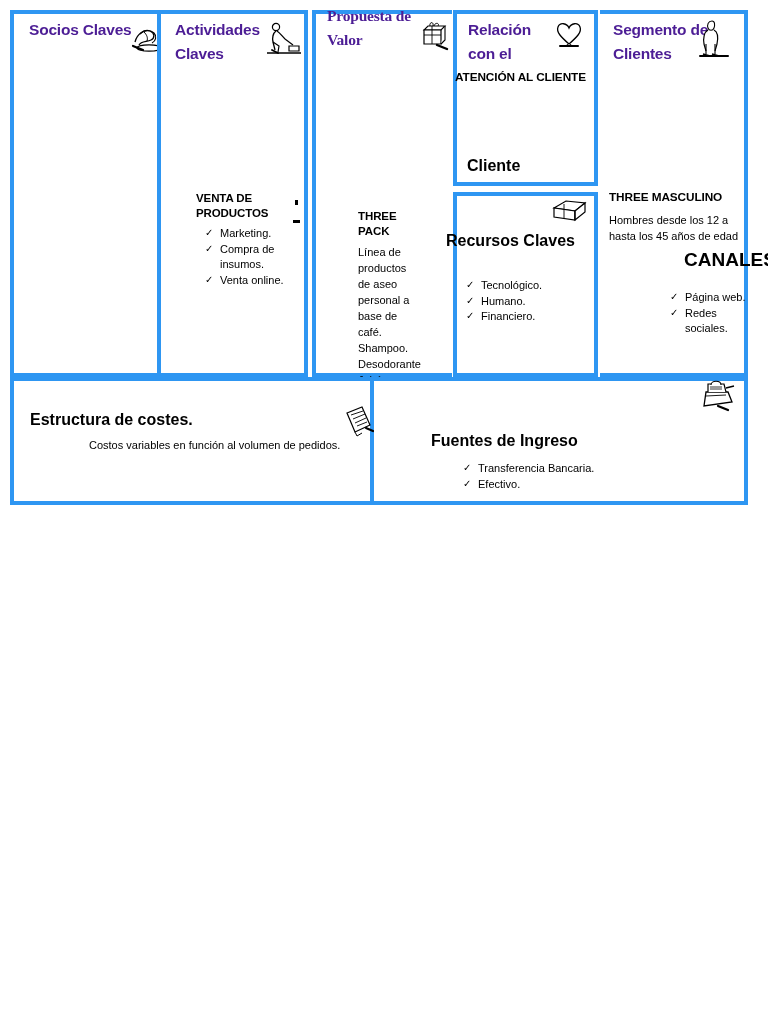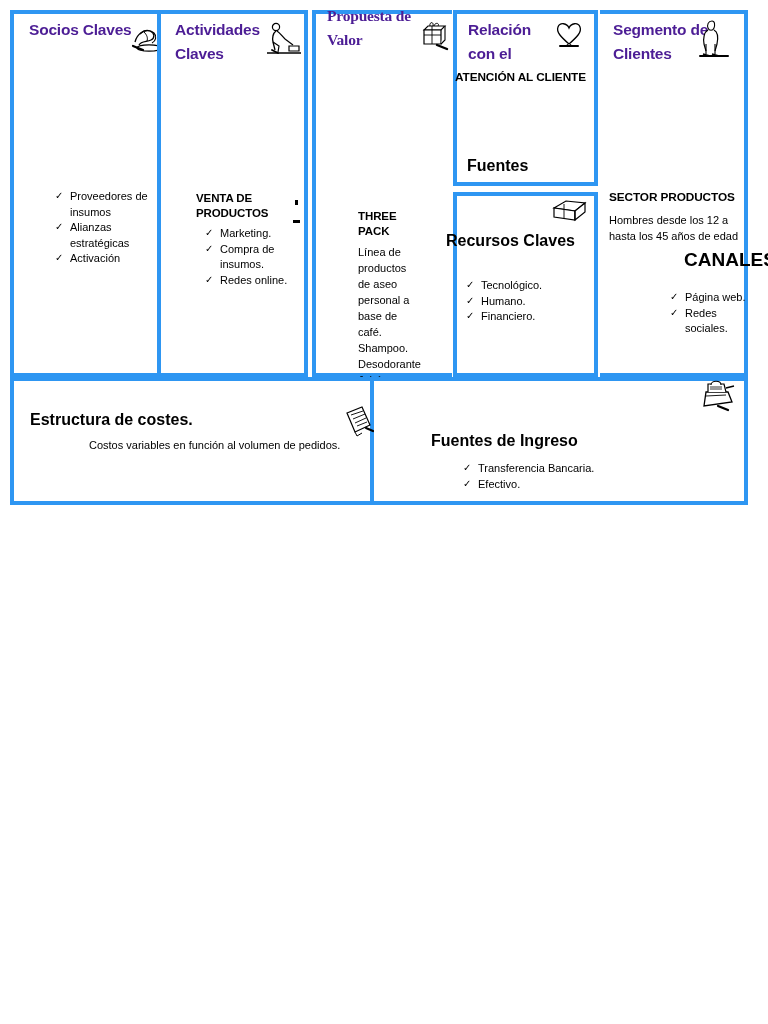--- a/index.html
+++ b/index.html
@@ -120,25 +120,20 @@
   <span class="icon" style="left:131px; top:22px;">
     <svg width="34" height="32" viewBox="0 0 34 32">
       <ellipse cx="18" cy="26" rx="12" ry="3.2" fill="#ffffff" stroke="#000" stroke-width="1.2"></ellipse>
       <path d="M4 20 C6 12, 13 7, 19 9 C24 11, 24 16, 20 18 C16 20, 10 19, 8 23" fill="#ffffff" stroke="#000" stroke-width="1.3"></path>
       <path d="M9 12 C13 8, 19 7, 23 11 C26 14, 25 19, 21 21" fill="none" stroke="#000" stroke-width="1.1"></path>
       <path d="M13 10 C16 13, 17 16, 16 19" fill="none" stroke="#000" stroke-width="1"></path>
       <path d="M2 24 L12 28" stroke="#000" stroke-width="2.2" stroke-linecap="round"></path>
     </svg>
   </span>
 
-  <ul class="checks" style="left:55px; top:189px; width:96px;">
-    <li>Proveedores de insumos</li>
-    <li>Alianzas estratégicas</li>
-    <li>Activación</li>
-  </ul>
 
   <div class="cell bdr" style="left:157px; top:10px; width:151px; height:367px;"></div>
 
   <div class="cell-title" style="left:175px; top:18px; width:112px;">Actividades
 Claves</div>
 
   <span class="icon" style="left:265px; top:20px;">
     <svg width="38" height="36" viewBox="0 0 38 36">
       <circle cx="11" cy="7" r="3.6" fill="#ffffff" stroke="#000" stroke-width="1.2"></circle>
       <path d="M11 11 C8 13, 7 18, 8 22 L10 30" fill="none" stroke="#000" stroke-width="1.3"></path>
@@ -150,21 +145,21 @@
       <path d="M7 30 L13 33" stroke="#000" stroke-width="1.8" stroke-linecap="round"></path>
     </svg>
   </span>
 
   <div class="sub-title" style="left:196px; top:191px; width:105px;">VENTA DE
 PRODUCTOS</div>
 
   <ul class="checks" style="left:205px; top:226px; width:98px;">
     <li>Marketing.</li>
     <li>Compra de insumos.</li>
-    <li>Redes online.</li>
+    <li>Venta online.</li>
   </ul>
 
   <div class="cell" style="left:295px; top:200px; width:3px; height:5px; background:#000;"></div>
   <div class="cell" style="left:293px; top:220px; width:7px; height:3px; background:#000;"></div>
 
   <div class="cell bdr-l bdr-t bdr-b" style="left:312px; top:10px; width:140px; height:367px; border-right:none;"></div>
 
   <div class="cell" style="left:370px; top:377px; width:4px; height:128px; background:#2E96F2;"></div>
 
   <div class="cell-title" style="left:327px; top:4px; width:118px;font-family:Liberation Serif, serif;">Propuesta de
@@ -195,21 +190,21 @@
     <svg width="34" height="32" viewBox="0 0 34 32">
       <path d="M17 26 C9 19, 4 14, 6 9 C8 4, 15 5, 17 10 C19 5, 26 4, 28 9 C30 14, 25 19, 17 26 Z" fill="#ffffff" stroke="#000" stroke-width="1.3"></path>
       <path d="M8 28 L26 28" stroke="#000" stroke-width="2" stroke-linecap="round"></path>
       <path d="M15 26 L17 29 L19 26" fill="none" stroke="#000" stroke-width="1"></path>
     </svg>
   </span>
 
   <div class="sub-title" style="left:455px; top:70px; width:146px; font-size:11.8px;">ATENCIÓN AL CLIENTE</div>
 
 
-  <div class="sub-title-lg" style="left:467px; top:154px;">Fuentes</div>
+  <div class="sub-title-lg" style="left:467px; top:154px;">Cliente</div>
 
   <div class="cell bdr" style="left:453px; top:192px; width:145px; height:185px;"></div>
 
   <span class="icon" style="left:548px; top:196px;">
     <svg width="42" height="30" viewBox="0 0 42 30">
       <path d="M6 12 L18 5 L37 7 L27 15 Z" fill="#ffffff" stroke="#000" stroke-width="1.2"></path>
       <path d="M6 12 L6 21 L27 24 L27 15 Z" fill="#ffffff" stroke="#000" stroke-width="1.2"></path>
       <path d="M27 15 L37 7 L37 16 L27 24 Z" fill="#ffffff" stroke="#000" stroke-width="1.2"></path>
       <path d="M16 8 L16 22" stroke="#000" stroke-width="0.9"></path>
       <path d="M27 15 L27 24" stroke="#000" stroke-width="0.9"></path>
@@ -233,21 +228,21 @@
     <svg width="34" height="44" viewBox="0 0 34 44">
       <path d="M14 5 C10 5, 9 9, 10 12 C11 15, 15 15, 16 12 C17 9, 17 5, 14 5 Z" fill="#ffffff" stroke="#000" stroke-width="1.1"></path>
       <path d="M10 14 C6 16, 5 23, 6 28 L8 35" fill="#ffffff" stroke="#000" stroke-width="1.2"></path>
       <path d="M16 14 C20 16, 20 23, 19 28 L17 35" fill="#ffffff" stroke="#000" stroke-width="1.2"></path>
       <path d="M8 28 L8 38 M17 28 L17 38" stroke="#000" stroke-width="1.1"></path>
       <path d="M2 40 L30 40" stroke="#000" stroke-width="2" stroke-linecap="round"></path>
       <path d="M5 38 L12 40 M14 38 L21 40" stroke="#000" stroke-width="1.4"></path>
     </svg>
   </span>
 
-  <div class="sub-title" style="left:609px; top:190px; width:140px; font-size:11.8px;">SECTOR PRODUCTOS</div>
+  <div class="sub-title" style="left:609px; top:190px; width:140px; font-size:11.8px;">THREE MASCULINO</div>
 
   <div class="body-text" style="left:609px; top:213px; width:132px;">Hombres desde los 12 a hasta los 45 años de edad</div>
 
   <div class="canal-title" style="left:684px; top:249px;">CANALES</div>
 
   <ul class="checks" style="left:670px; top:290px; width:78px;">
     <li>Página web.</li>
     <li>Redes sociales.</li>
   </ul>
 

